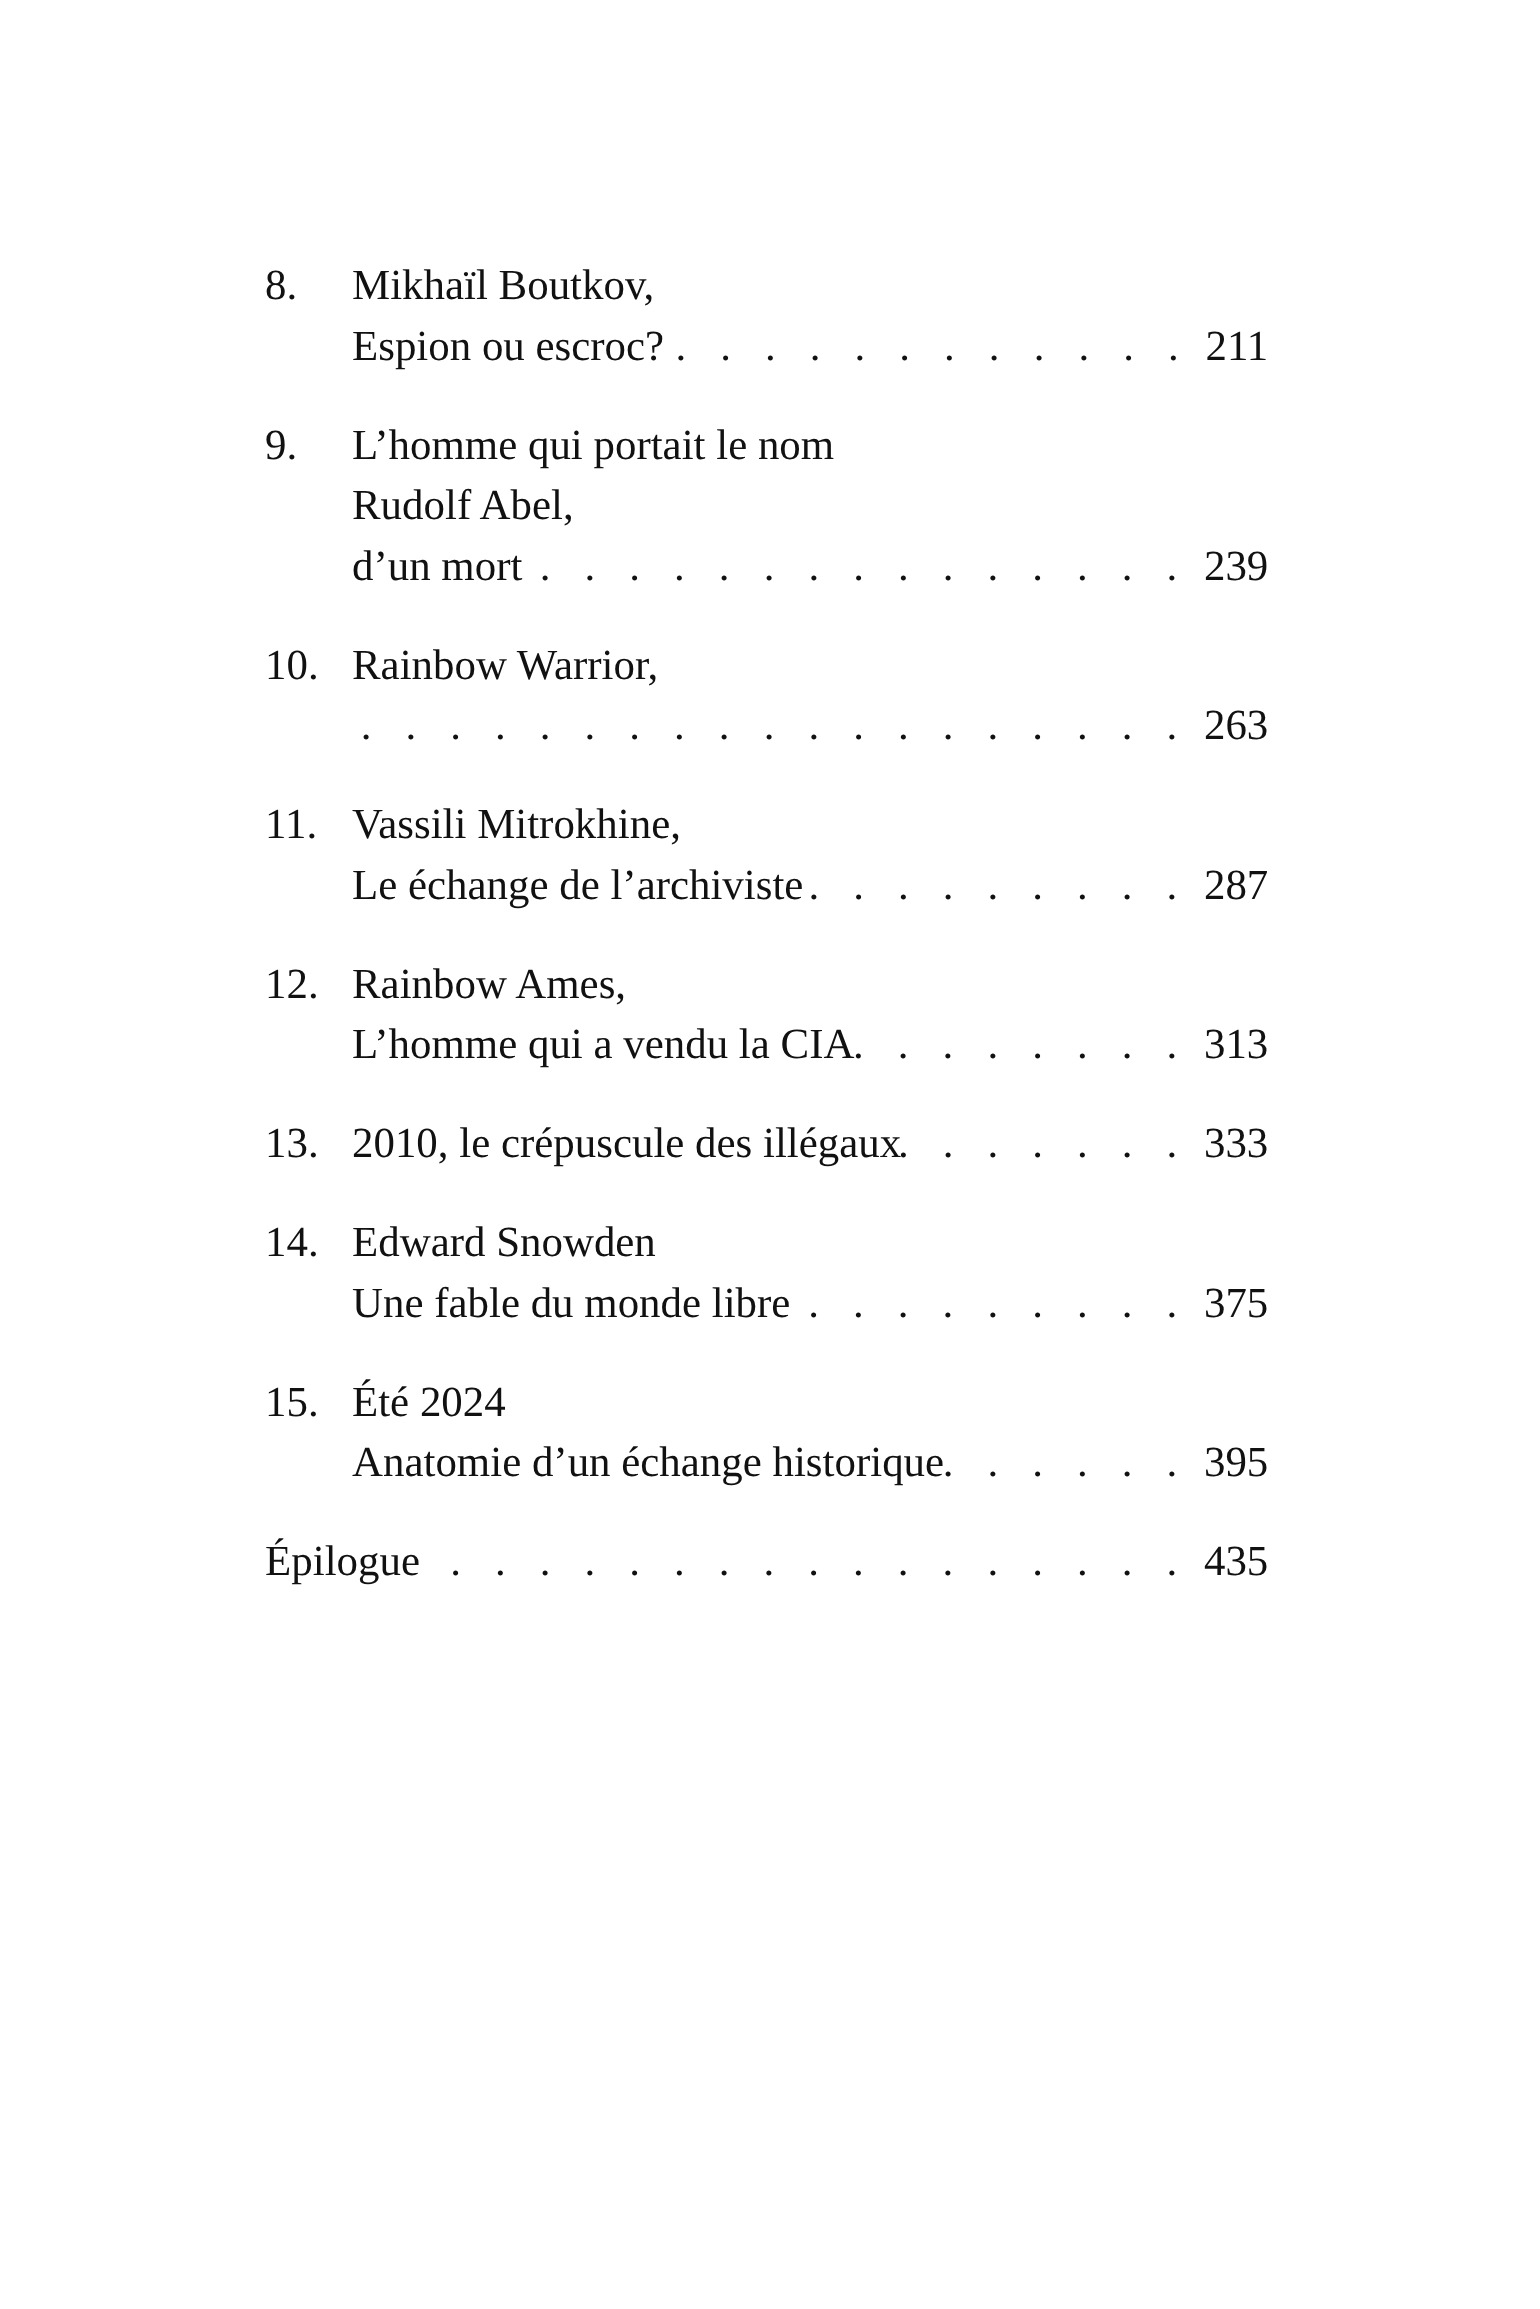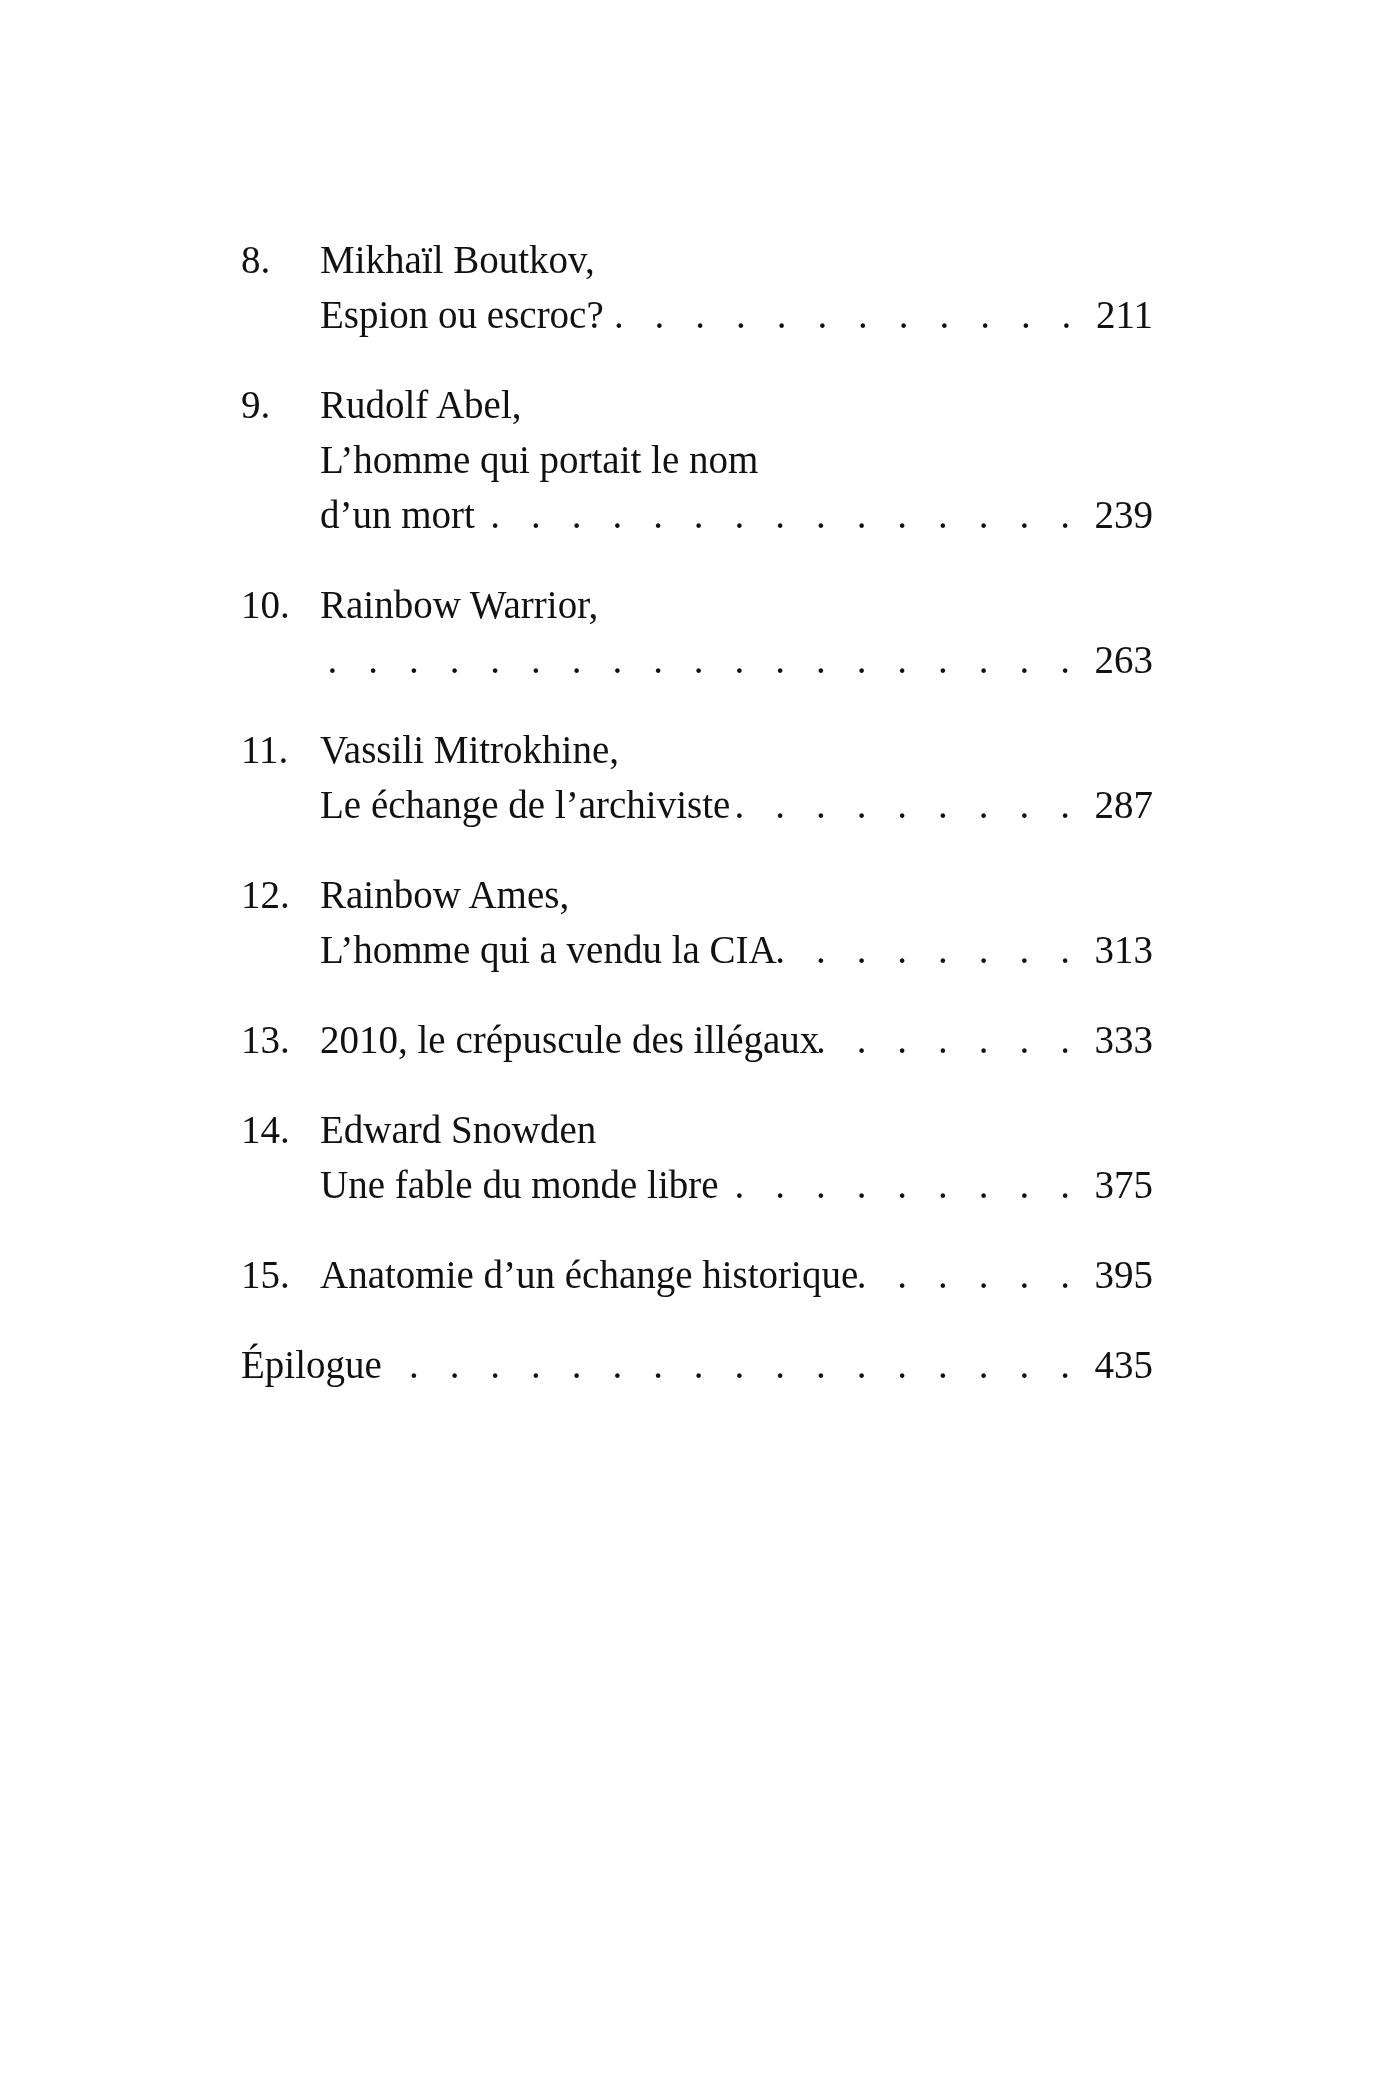--- a/index.html
+++ b/index.html
@@ -75,24 +75,24 @@
         <span class="leader">. . . . . . . . . . . . . . . . . . . . . . . . . . . . . . . . . . . . . . . . . . . . . . . . . .</span>
         <span class="page">211</span>
       </div>
     </div>
   </div>
 
   <div class="entry">
     <div class="num">9.</div>
     <div class="body">
       <div class="line">
-          <span class="txt">Rudolf Abel,</span>
+          <span class="txt">L’homme qui portait le nom</span>
         </div>
       <div class="line">
-          <span class="txt">L’homme qui portait le nom</span>
+          <span class="txt">Rudolf Abel,</span>
         </div>
       <div class="line">
         <span class="txt">d’un mort</span>
         <span class="leader">. . . . . . . . . . . . . . . . . . . . . . . . . . . . . . . . . . . . . . . . . . . . . . . . . .</span>
         <span class="page">239</span>
       </div>
     </div>
   </div>
 
   <div class="entry">
@@ -158,20 +158,23 @@
         <span class="leader">. . . . . . . . . . . . . . . . . . . . . . . . . . . . . . . . . . . . . . . . . . . . . . . . . .</span>
         <span class="page">375</span>
       </div>
     </div>
   </div>
 
   <div class="entry">
     <div class="num">15.</div>
     <div class="body">
       <div class="line">
+          <span class="txt">Été 2024</span>
+        </div>
+      <div class="line">
         <span class="txt">Anatomie d’un échange historique</span>
         <span class="leader">. . . . . . . . . . . . . . . . . . . . . . . . . . . . . . . . . . . . . . . . . . . . . . . . . .</span>
         <span class="page">395</span>
       </div>
     </div>
   </div>
 
   <div class="entry unnumbered">
 
     <div class="body">

